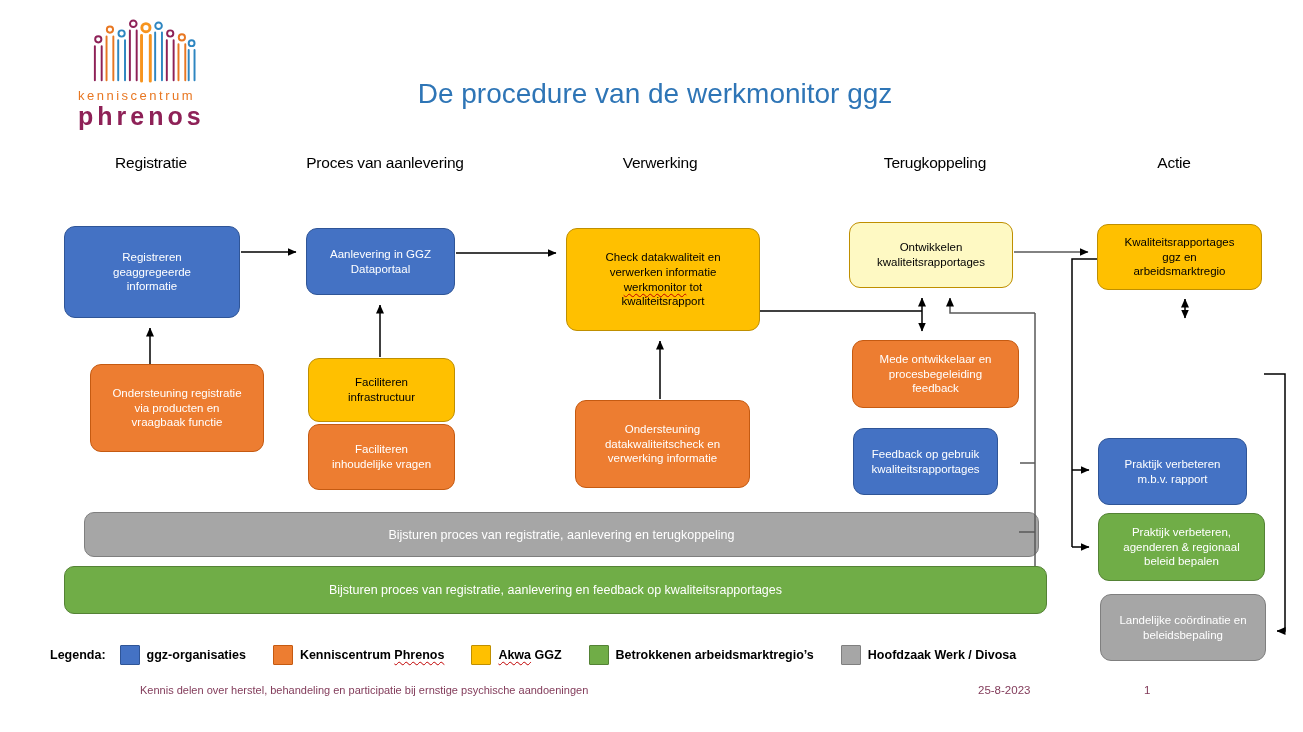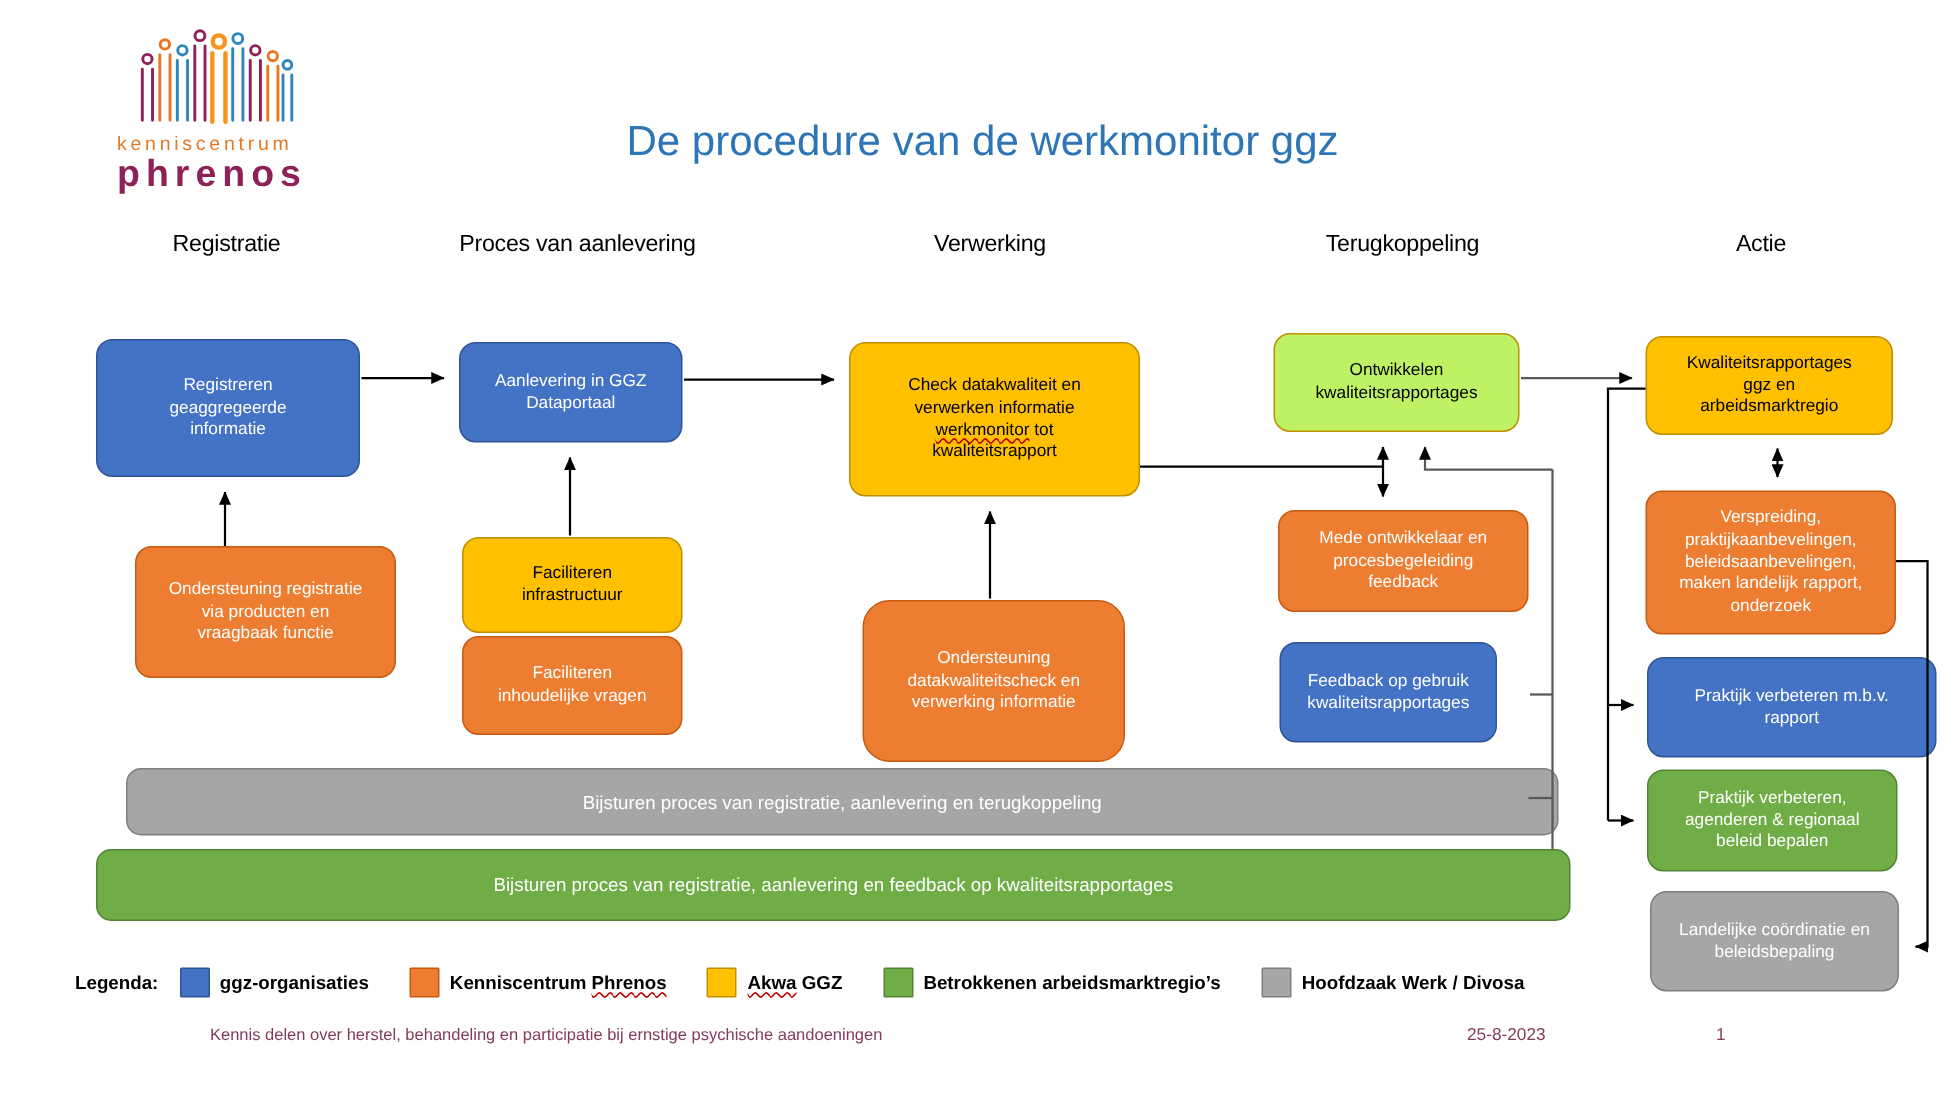--- a/index.html
+++ b/index.html
@@ -103,57 +103,54 @@
   </div>
 
   <div class="node light" style="left: 306px; top: 228px; width: 149px; height: 67px; background-color: rgb(68, 114, 196); border-color: rgb(47, 85, 151);">
     <span>Aanlevering in GGZ Dataportaal</span>
   </div>
 
   <div class="node dark tight" style="left: 566px; top: 228px; width: 194px; height: 103px; background-color: rgb(255, 192, 0); border-color: rgb(191, 143, 0);">
     <span><span>Check datakwaliteit en verwerken informatie </span><span class="squiggle">werkmonitor</span><span> tot kwaliteitsrapport</span></span>
   </div>
 
-  <div class="node dark" style="left: 849px; top: 222px; width: 164px; height: 66px; background-color: #bef264; border-color: rgb(191, 143, 0);">
+  <div class="node dark" style="left: 849px; top: 222px; width: 164px; height: 66px; background-color: #fef9c3; border-color: rgb(191, 143, 0);">
     <span>Ontwikkelen kwaliteitsrapportages</span>
   </div>
 
   <div class="node dark" style="left: 1097px; top: 224px; width: 165px; height: 66px; background-color: rgb(255, 192, 0); border-color: rgb(191, 143, 0);">
     <span>Kwaliteitsrapportages ggz en arbeidsmarktregio</span>
   </div>
 
   <div class="node light" style="left: 64px; top: 364px; width: 174px; height: 88px; background-color: rgb(237, 125, 49); border-color: rgb(197, 90, 17); margin-left: 26px;">
     <span>Ondersteuning registratie via producten en vraagbaak functie</span>
   </div>
 
   <div class="node dark" style="left: 308px; top: 358px; width: 147px; height: 64px; background-color: rgb(255, 192, 0); border-color: rgb(191, 143, 0);">
     <span>Faciliteren infrastructuur</span>
   </div>
 
   <div class="node light" style="left: 308px; top: 424px; width: 147px; height: 66px; background-color: rgb(237, 125, 49); border-color: rgb(197, 90, 17);">
     <span>Faciliteren inhoudelijke vragen</span>
   </div>
 
-  <div class="node light" style="left: 575px; top: 400px; width: 175px; height: 108px; background-color: rgb(237, 125, 49); border-color: rgb(197, 90, 17); border-radius: 18px;">
+  <div class="node light" style="left: 575px; top: 400px; width: 175px; height: 88px; background-color: rgb(237, 125, 49); border-color: rgb(197, 90, 17);">
     <span>Ondersteuning datakwaliteitscheck en verwerking informatie</span>
   </div>
 
   <div class="node light" style="left: 852px; top: 340px; width: 167px; height: 68px; background-color: rgb(237, 125, 49); border-color: rgb(197, 90, 17);">
     <span>Mede ontwikkelaar en procesbegeleiding feedback</span>
   </div>
 
   <div class="node light" style="left: 853px; top: 428px; width: 145px; height: 67px; background-color: rgb(68, 114, 196); border-color: rgb(47, 85, 151);">
     <span>Feedback op gebruik kwaliteitsrapportages</span>
   </div>
 
-  <div class="node light" style="left: 1097px; top: 327px; width: 167px; height: 96px; background-color: rgb(237, 125, 49); border-color: rgb(197, 90, 17);">
-    <span>Verspreiding, praktijkaanbevelingen, beleidsaanbevelingen, maken landelijk rapport, onderzoek</span>
-  </div>
-
-  <div class="node light" style="left: 1098px; top: 438px; width: 193px; height: 67px; background-color: rgb(68, 114, 196); border-color: rgb(47, 85, 151);">
+
+  <div class="node light" style="left: 1098px; top: 438px; width: 149px; height: 67px; background-color: rgb(68, 114, 196); border-color: rgb(47, 85, 151);">
     <span>Praktijk verbeteren m.b.v. rapport</span>
   </div>
 
   <div class="node light" style="left: 1098px; top: 513px; width: 167px; height: 68px; background-color: rgb(112, 173, 71); border-color: rgb(84, 130, 53);">
     <span>Praktijk verbeteren, agenderen &amp; regionaal beleid bepalen</span>
   </div>
 
   <div class="node light" style="left: 1100px; top: 594px; width: 166px; height: 67px; background-color: rgb(166, 166, 166); border-color: rgb(127, 127, 127);">
     <span>Landelijke coördinatie en beleidsbepaling</span>
   </div>

